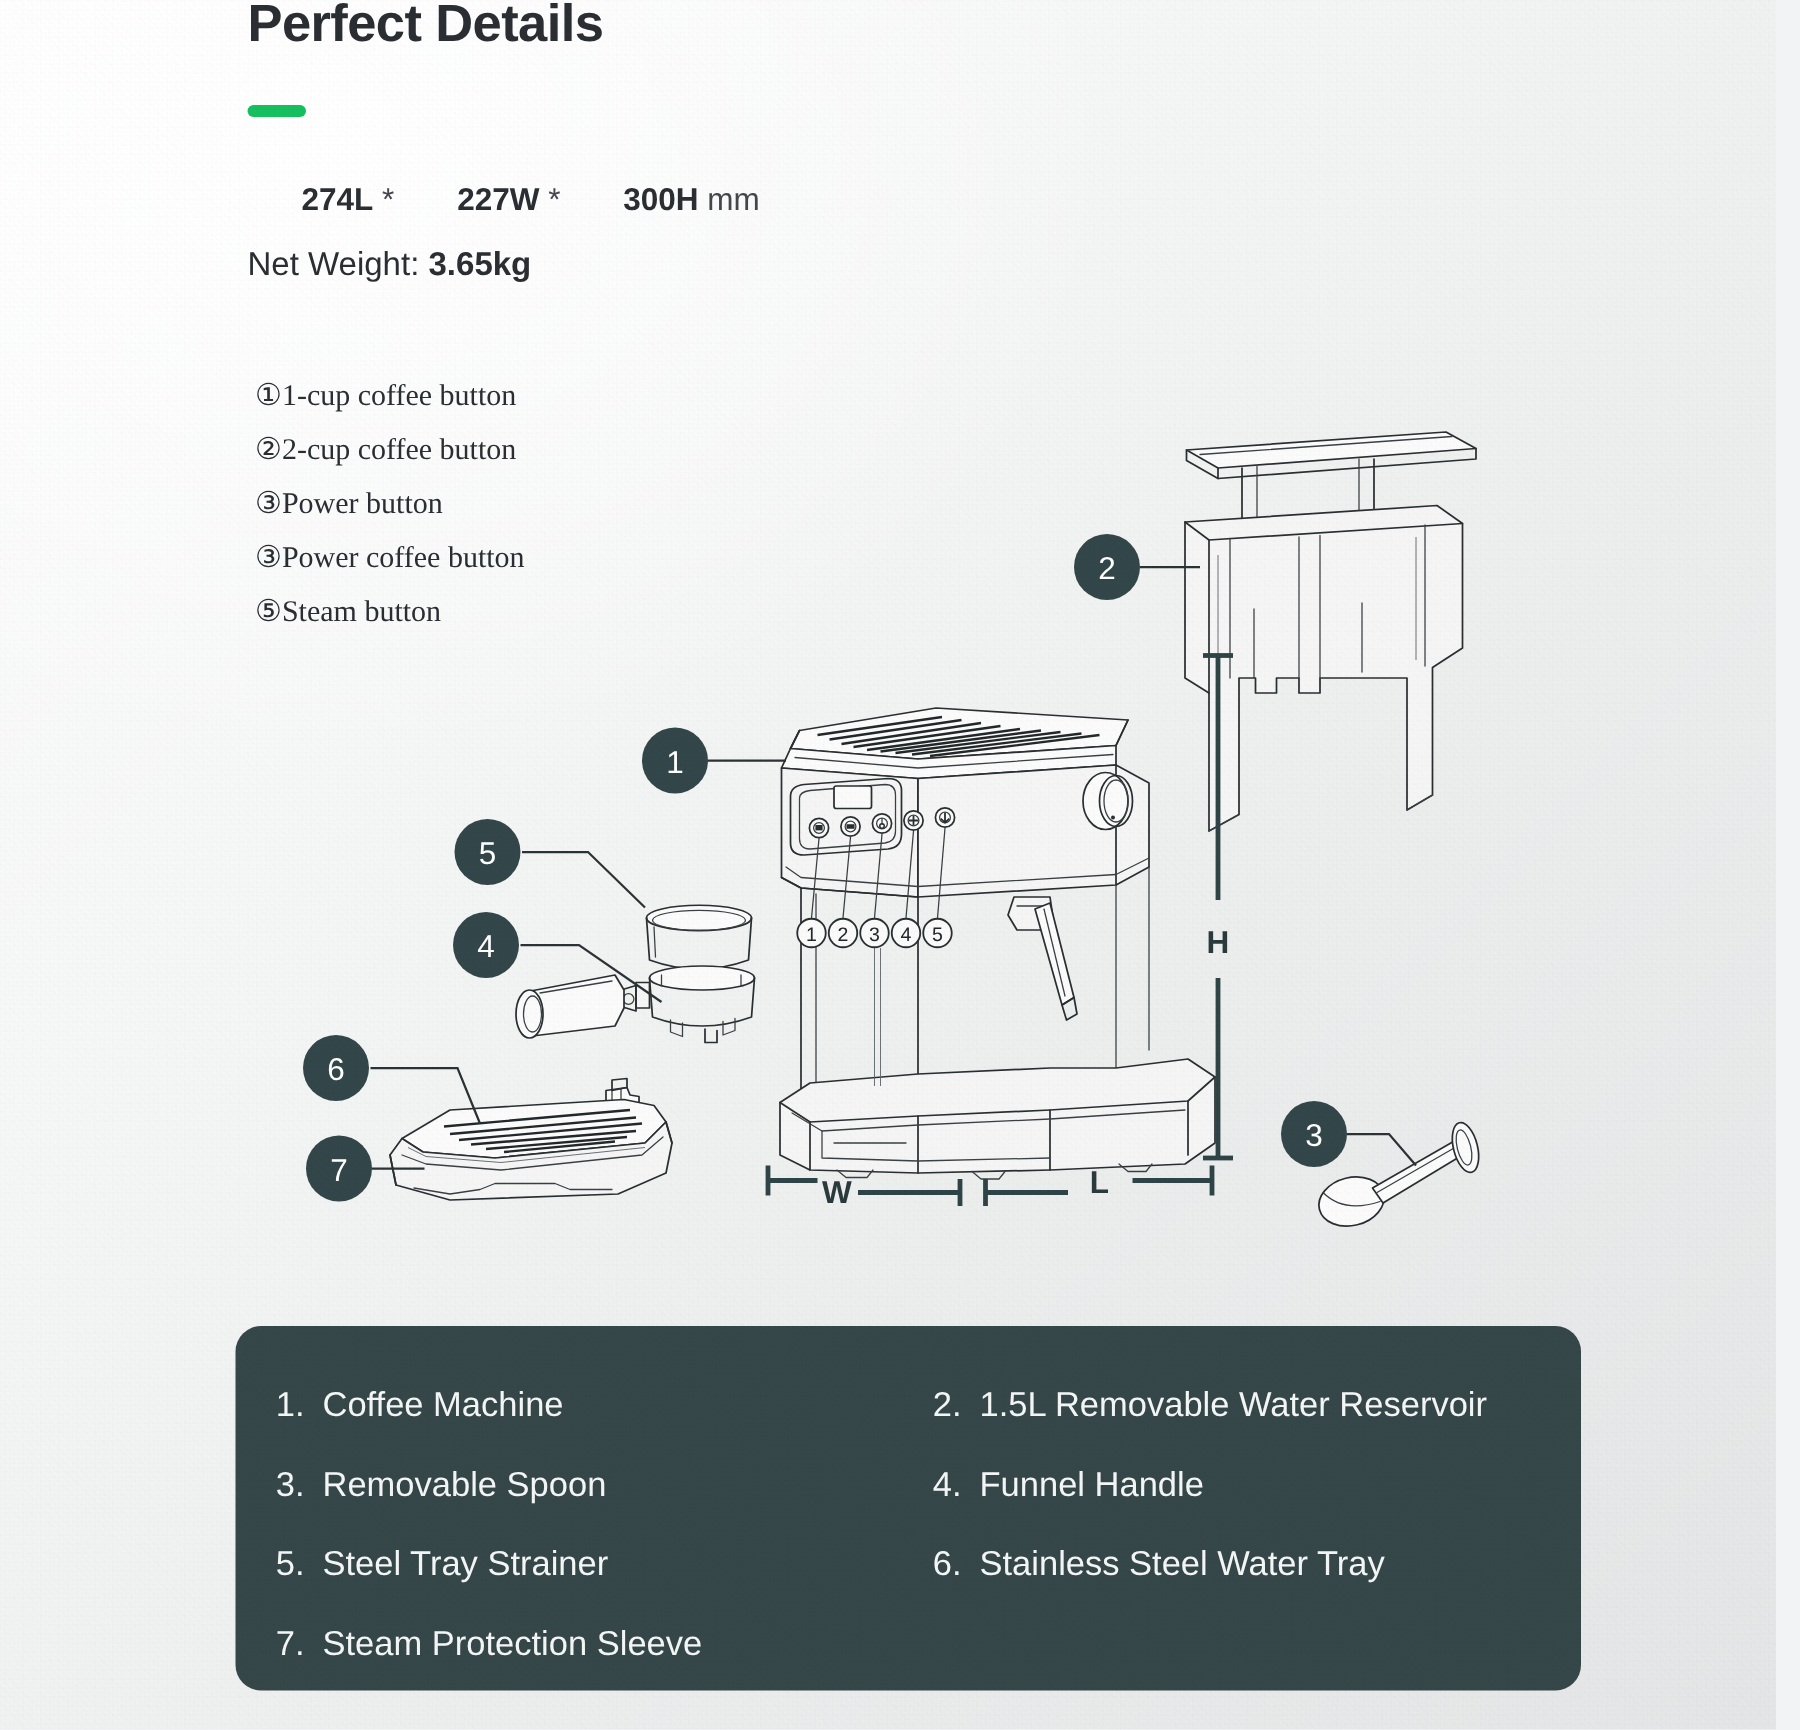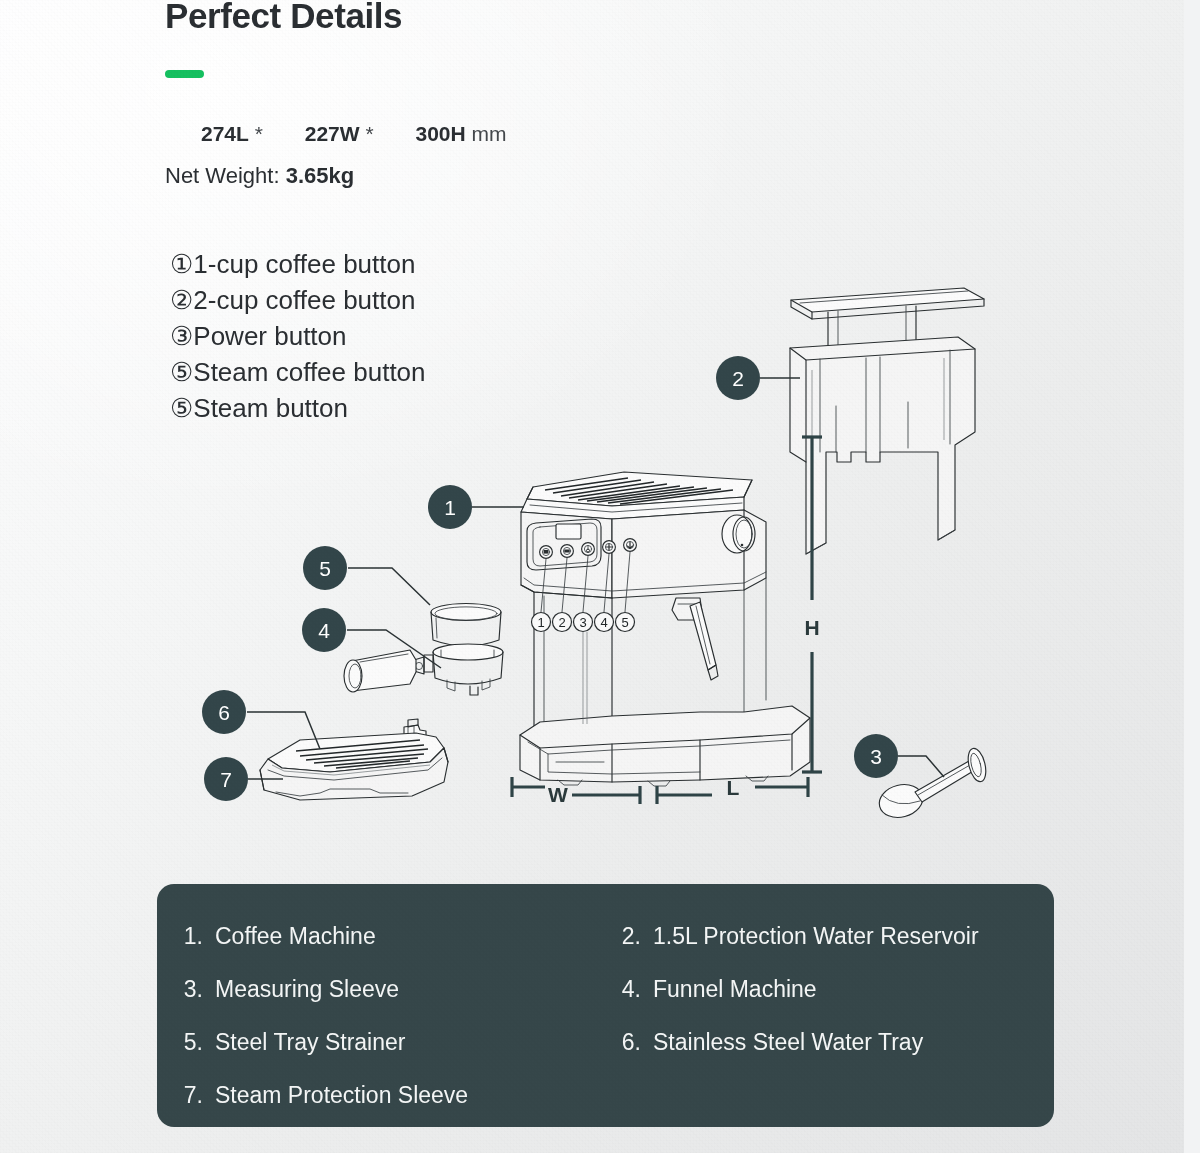--- a/index.html
+++ b/index.html
@@ -45,21 +45,21 @@
   .dims b{font-weight:bold;margin-left:36px;}
   .dims .unit{font-weight:normal;color:#44484c;}
   .weight{
     position:absolute;left:165px;top:163px;
     font-size:22px;color:#2b2f33;white-space:nowrap;
   }
   .weight b{font-weight:bold;}
 
   .btnlist{
     position:absolute;left:170px;top:246px;
-    font-size:26px;color:#2b2f33;line-height:36px;
+    font-size:20px;color:#2b2f33;line-height:36px;font-family:Liberation Serif, serif;
   }
   .btnlist div{white-space:nowrap;}
 
   
   .legend{
     position:absolute;left:157px;top:884px;
     width:897px;height:243px;
     border-radius:17px;
     background:#36474a;
   }
@@ -121,21 +121,21 @@
 
   <div class="weight">
     <span>Net Weight:</span>
     <b>3.65kg</b>
   </div>
 
   <div class="btnlist">
     <div>①1-cup coffee button</div>
     <div>②2-cup coffee button</div>
     <div>③Power button</div>
-    <div>⑤Steam coffee button</div>
+    <div>③Power coffee button</div>
     <div>⑤Steam button</div>
   </div>
 
   <svg id="art" viewBox="0 0 1200 1153">
 
     <g>
 
       <path class="ln fillw" d="M791,300 L964,288 L984,299 L812,312 Z"></path>
       <path class="ln" d="M791,300 L791,307 L812,319 L812,312"></path>
       <path class="ln" d="M984,299 L984,306 L812,319"></path>
@@ -390,30 +390,30 @@
   </svg>
 
   <div class="legend" style="background: rgb(54, 71, 74);">
     <div class="legend-grid">
       <div class="legend-item c1">
         <span class="num">1.</span>
         <span>Coffee Machine</span>
       </div>
       <div class="legend-item legend-col2">
         <span class="num">2.</span>
-        <span>1.5L Protection Water Reservoir</span>
+        <span>1.5L Removable Water Reservoir</span>
       </div>
 
       <div class="legend-item c1">
         <span class="num">3.</span>
-        <span>Measuring Sleeve</span>
+        <span>Removable Spoon</span>
       </div>
       <div class="legend-item legend-col2">
         <span class="num">4.</span>
-        <span>Funnel Machine</span>
+        <span>Funnel Handle</span>
       </div>
 
       <div class="legend-item c1">
         <span class="num">5.</span>
         <span>Steel Tray Strainer</span>
       </div>
       <div class="legend-item legend-col2">
         <span class="num">6.</span>
         <span>Stainless Steel Water Tray</span>
       </div>

